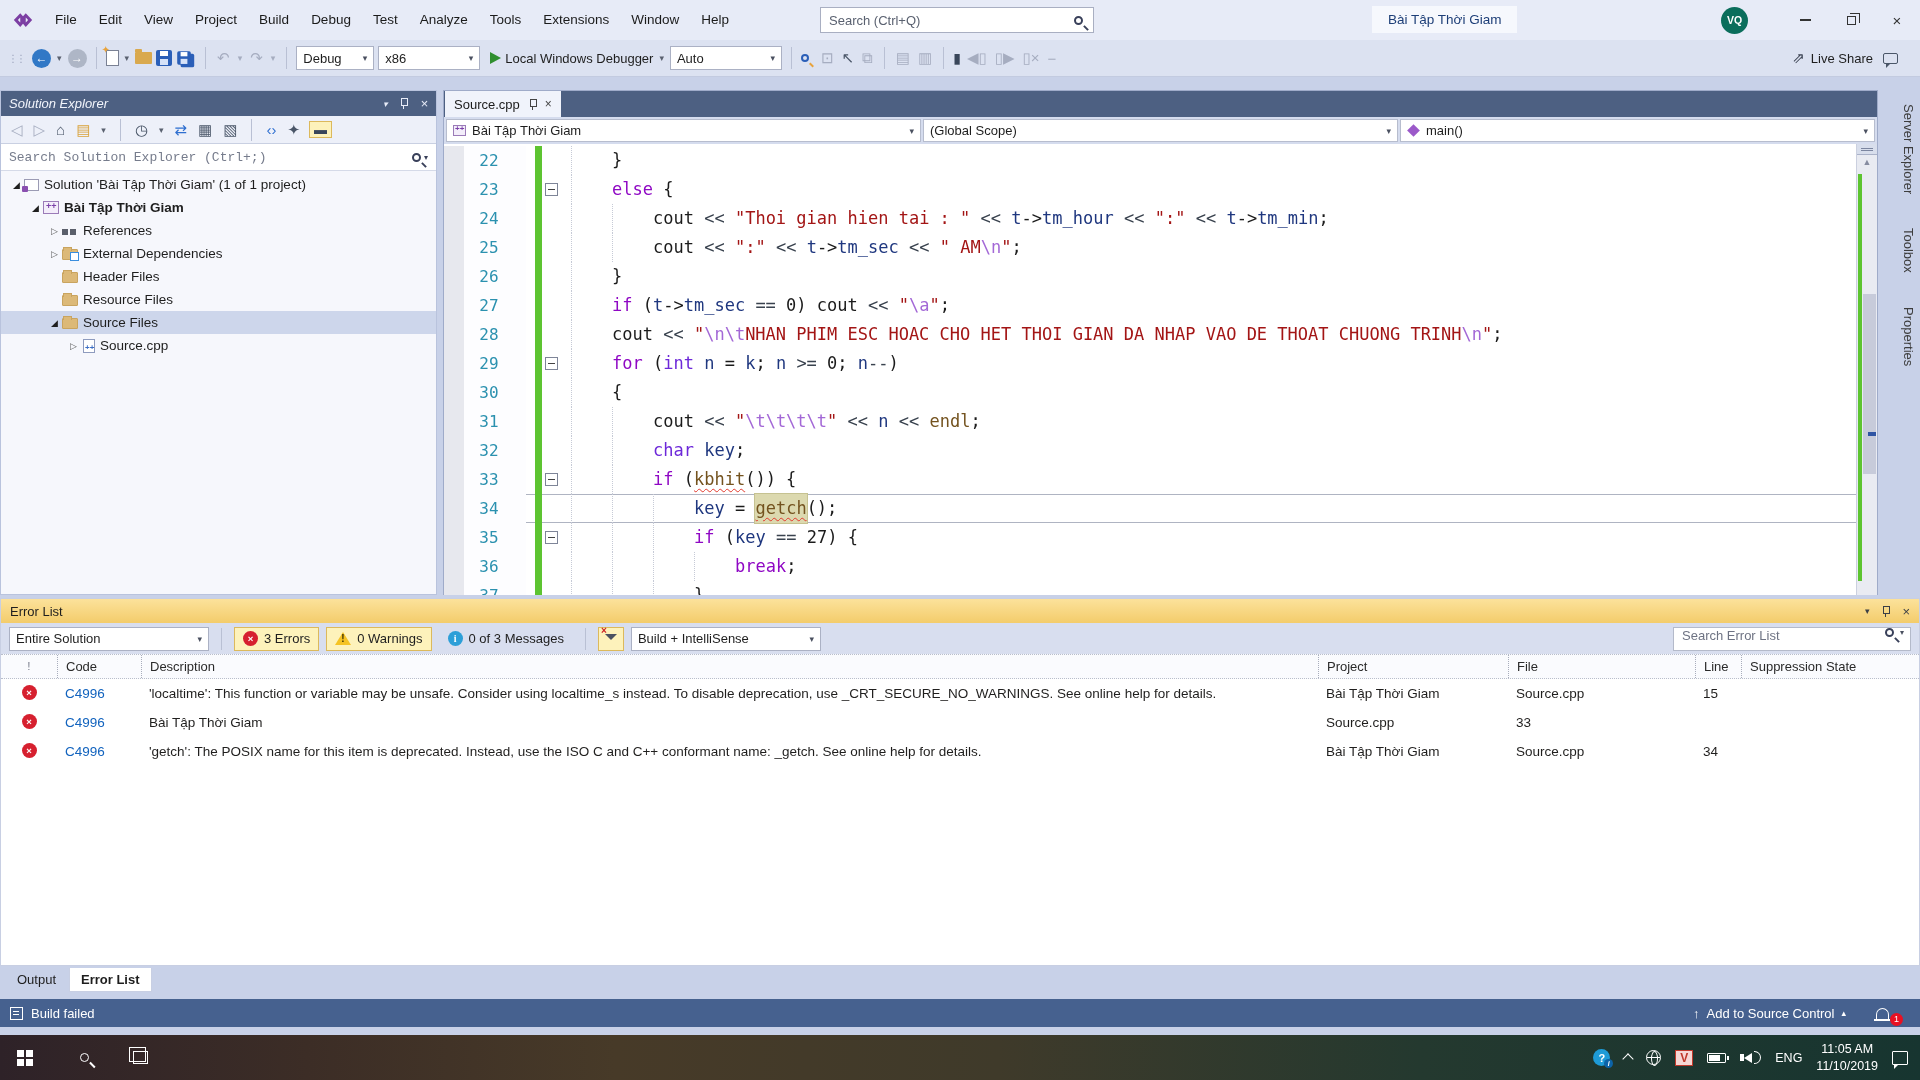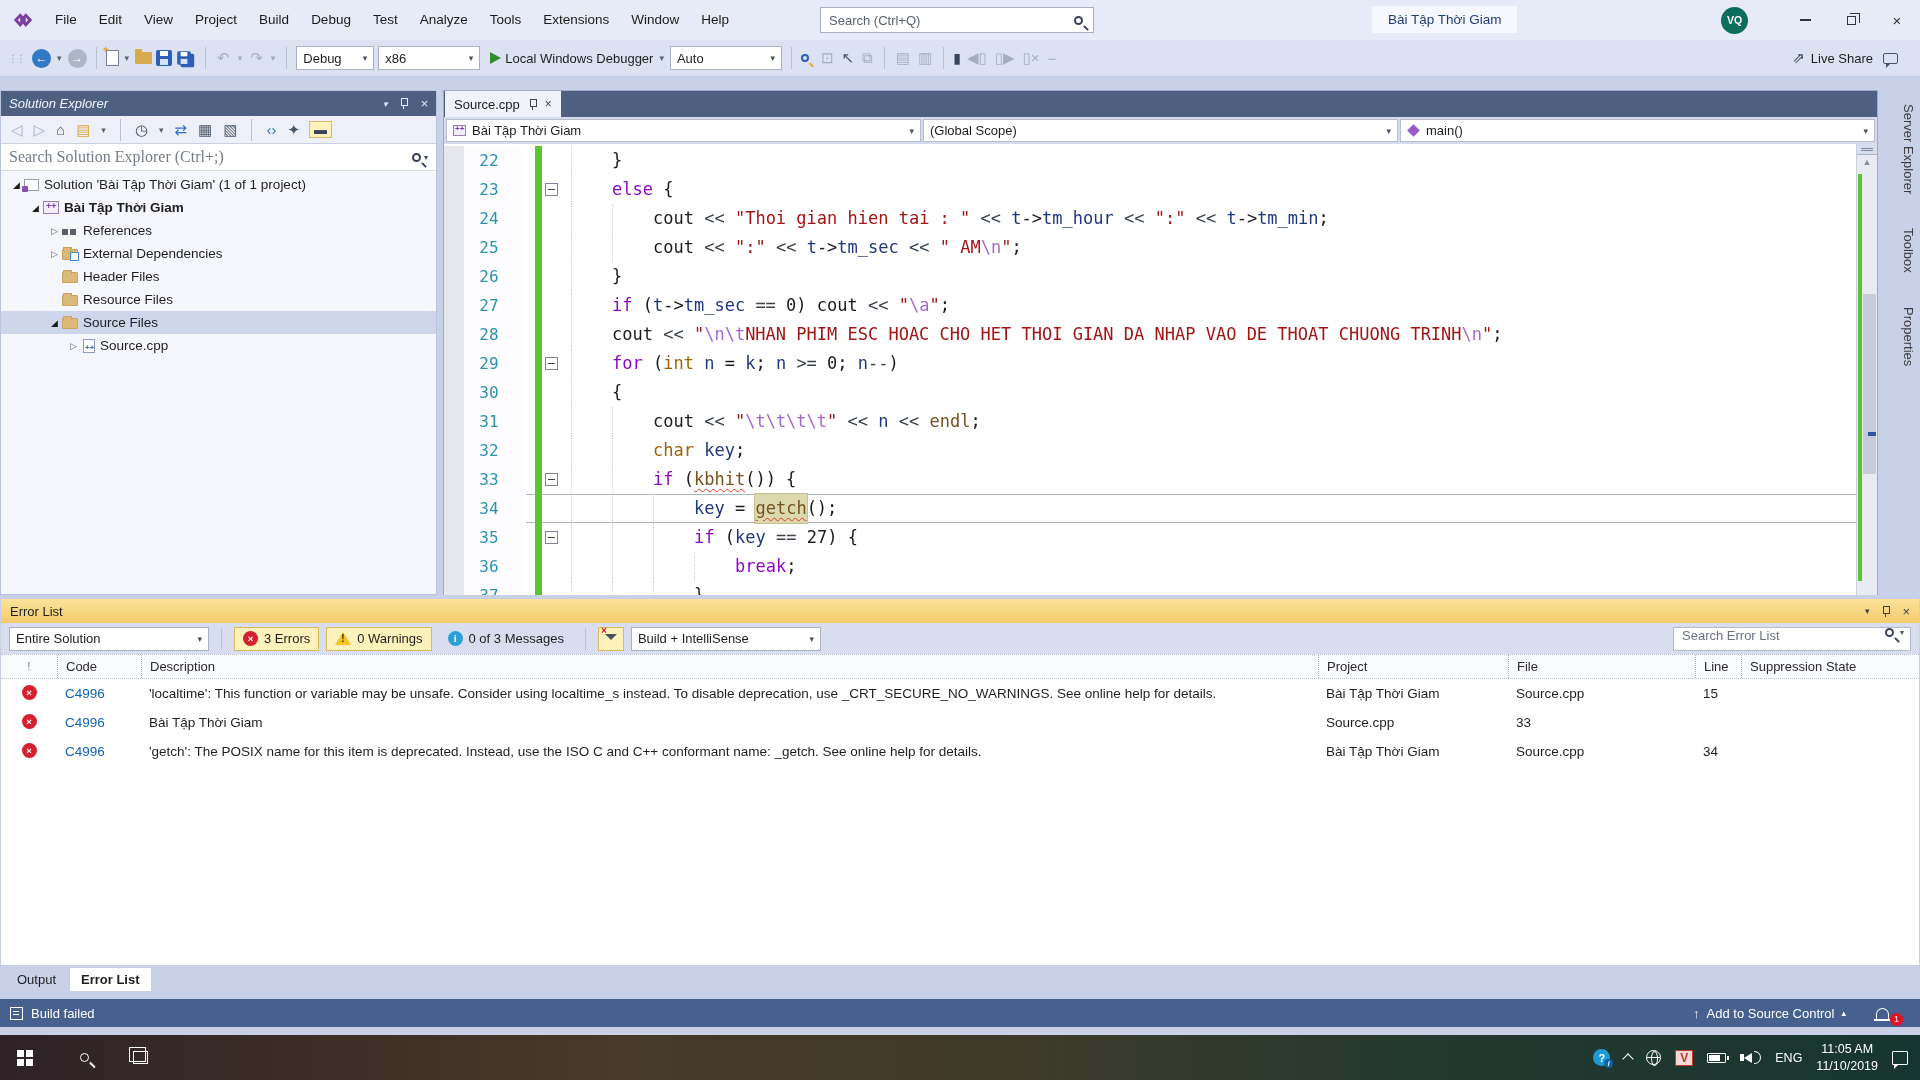--- a/index.html
+++ b/index.html
@@ -63,21 +63,21 @@
   .panel-title { height:25px; background:#4D6082; color:#F2F5FC; font-size:13px; display:flex; align-items:center; padding:0 8px; flex:none;font-style:italic; }
   .panel-title .sp { flex:1; }
   .ptool { display:flex; align-items:center; gap:12px; color:#E8ECF8; }
   .ptool .x { font-size:13px; }
   .pin { position:relative; width:9px; height:11px; display:inline-block; }
   .pin::before { content:""; position:absolute; left:2px; top:0; width:5px; height:6px; border:1px solid currentColor; }
   .pin::after { content:""; position:absolute; left:4px; top:7px; width:1px; height:4px; background:currentColor; }
   .se-toolbar { height:28px; background:#EDF0F9; border-bottom:1px solid #C9D0E2; display:flex; align-items:center; gap:7px; padding:0 8px; font-size:13px; flex:none; }
   .se-toolbar .sel-tool { background:#FDF2BB; border:1px solid #DCB95C; padding:0 4px; color:#39465A; }
   .se-search { height:27px; border-bottom:1px solid #D5DAE8; background:#fff; margin:0; display:flex; align-items:center; flex:none; }
-  .se-search input { flex:1; border:none; outline:none; font-size:16px; padding:0 8px; color:#444; background:transparent; font-family:Liberation Serif, serif;}
+  .se-search input { flex:1; border:none; outline:none; font-size:13px; padding:0 8px; color:#444; background:transparent; font-family:Liberation Mono, monospace;}
   .se-search input::placeholder { color:#767C8C; }
   .se-search .sico { color:#39405A; margin-right:8px; display:flex; gap:3px; align-items:center; }
   .tree { flex:1; background:#F6F7FC; overflow:hidden; padding-top:2px; }
   .tree-row { height:23px; display:flex; align-items:center; font-size:13.5px; color:#1E1E1E; white-space:nowrap; }
   .tree-row.selected { background:#CDD6EB; }
   .tree-arrow { width:15px; font-size:9px; color:#5A5A5A; text-align:center; flex:none; }
   .tree-arrow.exp { color:#1E1E1E; }
   .tree-icon { width:17px; height:14px; margin-right:5px; position:relative; flex:none; display:inline-block; }
   .tree-label.bold { font-weight:bold; }
   .ic-solution { border:1.5px solid #9B9BB4; background:#fff; width:15px; height:12px; margin-top:1px; }
@@ -115,21 +115,21 @@
   .m-sel { width:9px; flex:none; }
   .m-chg { width:7px; background:#5DC431; flex:none; }
   .m-fold { width:21px; flex:none; position:relative; }
   .foldbox { position:absolute; left:3px; top:8px; width:13px; height:13px; border:1px solid #7E8598; background:#fff; }
   .foldbox::after { content:""; position:absolute; left:2px; top:5px; width:7px; height:1px; background:#444; }
   .m-code { flex:1; display:flex; align-items:stretch; padding-left:8px; }
   .indent { width:41px; flex:none; border-left:1px dotted #C6CAD6; }
   .m-code span { display:inline-block; }
   .tk-p  { color:#1B1B1B; }
   .tk-kc { color:#8F08C4; }
-  .tk-k  { color:#a16207; }
+  .tk-k  { color:#6d28d9; }
   .tk-s  { color:#A31515; }
   .tk-e  { color:#A368D6; }
   .tk-v  { color:#1F377F; }
   .tk-f  { color:#74531F; }
   .tk-n  { color:#1B1B1B; }
   .tk-op { color:#39424E; }
   .tk-fh { color:#74531F; background:#DCD9AF; outline:1px solid #C6C291; }
   .tk-sq { text-decoration:underline; text-decoration-style:wavy; text-decoration-color:#E23A2E; text-decoration-thickness:1px; text-underline-offset:3px; }
   .vscroll { position:absolute; right:0; top:0; bottom:0; width:21px; background:#E9EBF2; border-left:1px solid #CBD0DF; }
   .split-handle { position:absolute; top:0; left:0; right:0; height:11px; background:#D8DEEC; border-bottom:1px solid #AAB2C8; }

